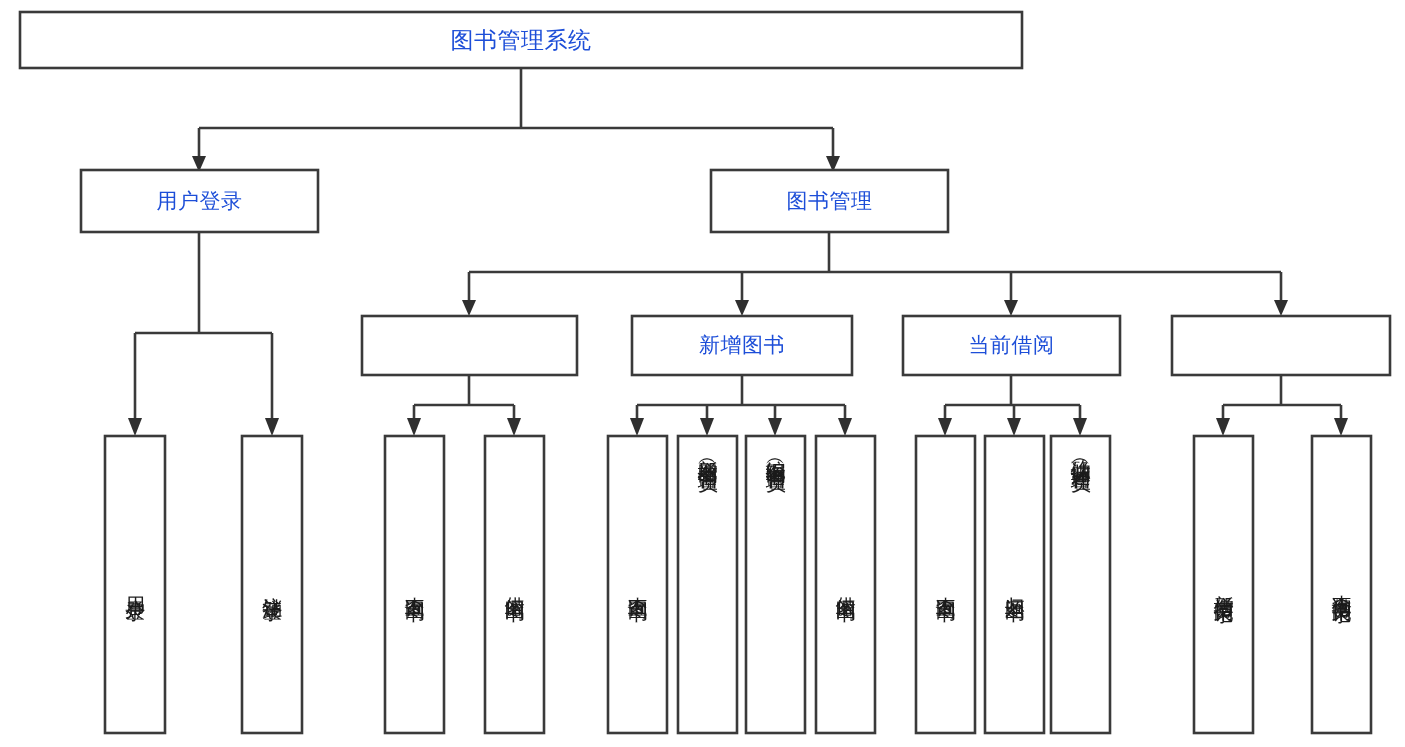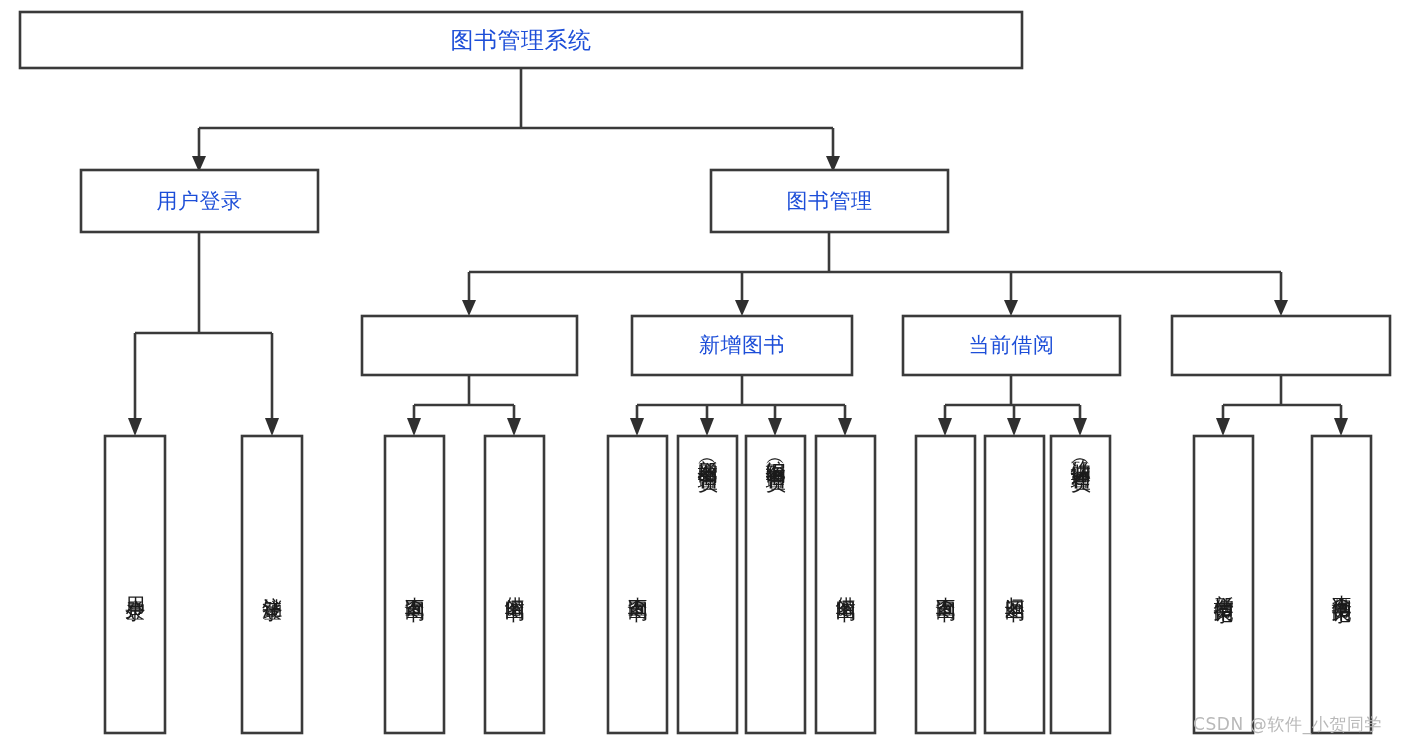--- a/index.html
+++ b/index.html
@@ -236,15 +236,14 @@
     <span>确认归还（管理员）</span>
   </div>
 
   <div class="node-label-v" style="left:1194px; top:436px; width:59px; height:297px;">
     <span>新增借阅记录</span>
   </div>
   <div class="node-label-v" style="left:1312px; top:436px; width:59px; height:297px;">
     <span>查询借阅记录</span>
   </div>
 
-  <div class="watermark" style="left:1193px; top:713px;">CSDN @软件_小贺同学</div>
 
 </div>
 
 </body></html>

